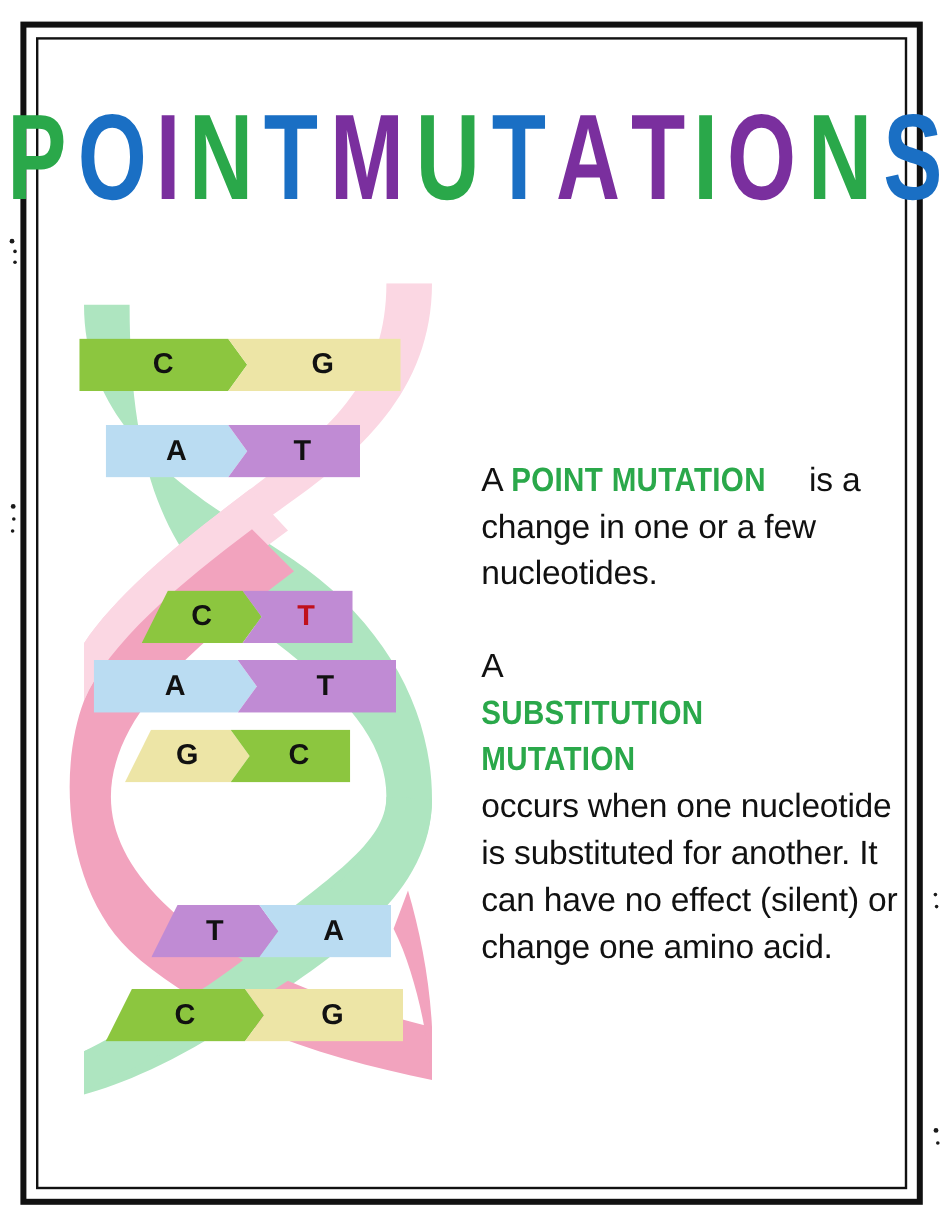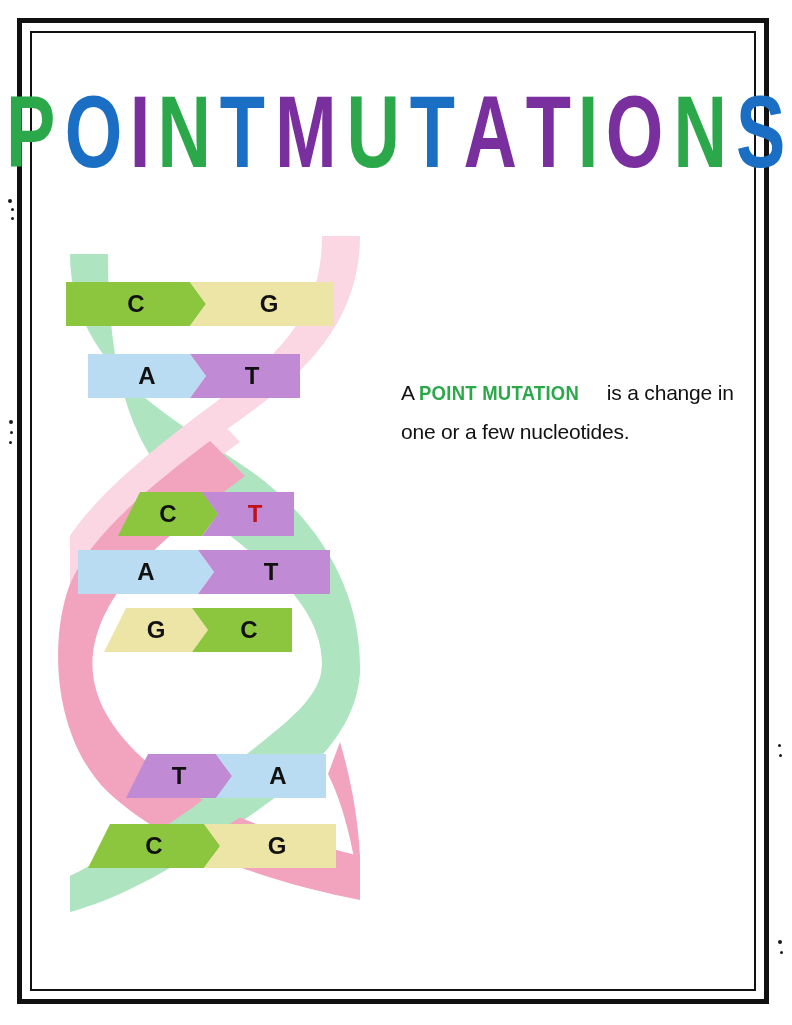--- a/index.html
+++ b/index.html
@@ -41,21 +41,21 @@
   .nuc.right span{margin-left:14px;}
 
   .bg-C{background:#8cc63f;}
   .bg-G{background:#ede5a6;}
   .bg-A{background:#badcf2;}
   .bg-T{background:#c08bd4;}
   .mut{color:#c0101c;}
 
   
   #copy{position:absolute;left:401px;top:352px;width:348px;color:#111111;}
-  .para{font-family:"Liberation Sans",sans-serif;font-size:21px;line-height:39px;
+  .para{font-family:"Liberation Sans",sans-serif;font-size:28px;line-height:39px;
     letter-spacing:-.2px;}
   .para + .para{margin-top:38px;}
   .kw{font-family:"Liberation Sans Narrow","Liberation Sans",sans-serif;
     font-weight:700;color:#2aa84a;letter-spacing:.3px;
     display:inline-block;transform:scaleX(.88);transform-origin:left center;}
 </style>
 </head>
 <body>
 
 <div id="poster">
@@ -165,15 +165,18 @@
         <span>G</span>
       </div>
     </div>
 
   </div>
 
   <div id="copy">
     <p class="para">
       <span>A </span><span class="kw">POINT MUTATION</span><span> is a change in one or a few nucleotides.</span>
     </p>
+    <p class="para">
+      <span>A </span><span class="kw">SUBSTITUTION MUTATION</span><span> occurs when one nucleotide is substituted for another. It can have no effect (silent) or change one amino acid.</span>
+    </p>
   </div>
 
 </div>
 
 </body></html>

